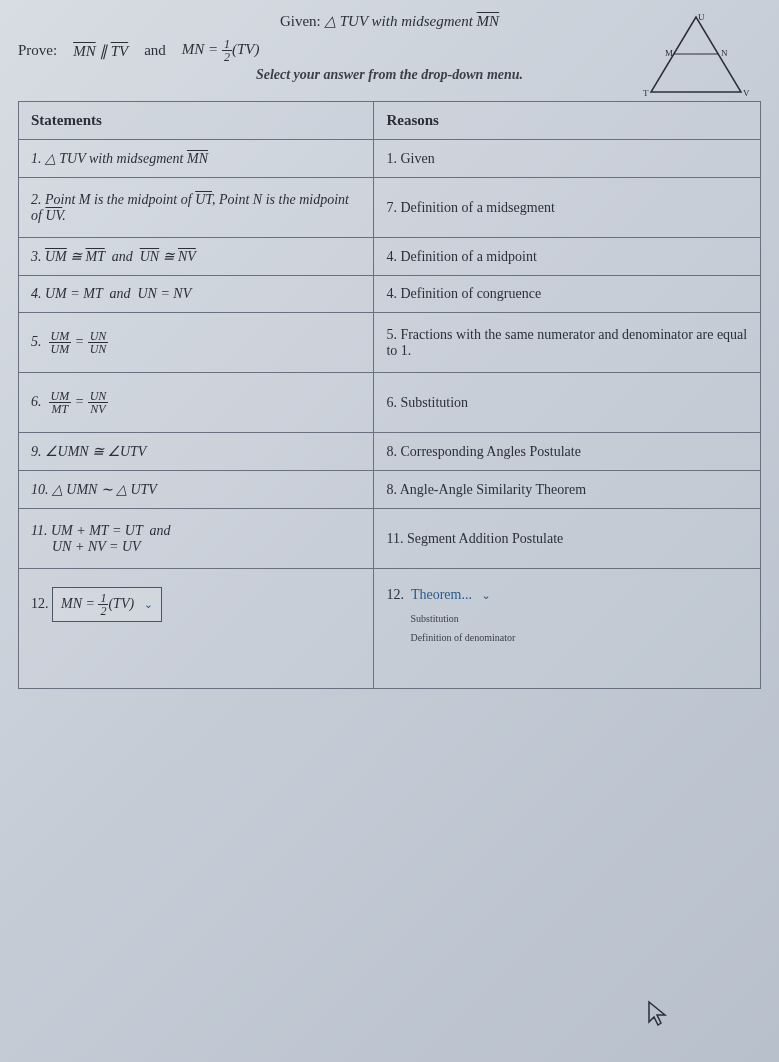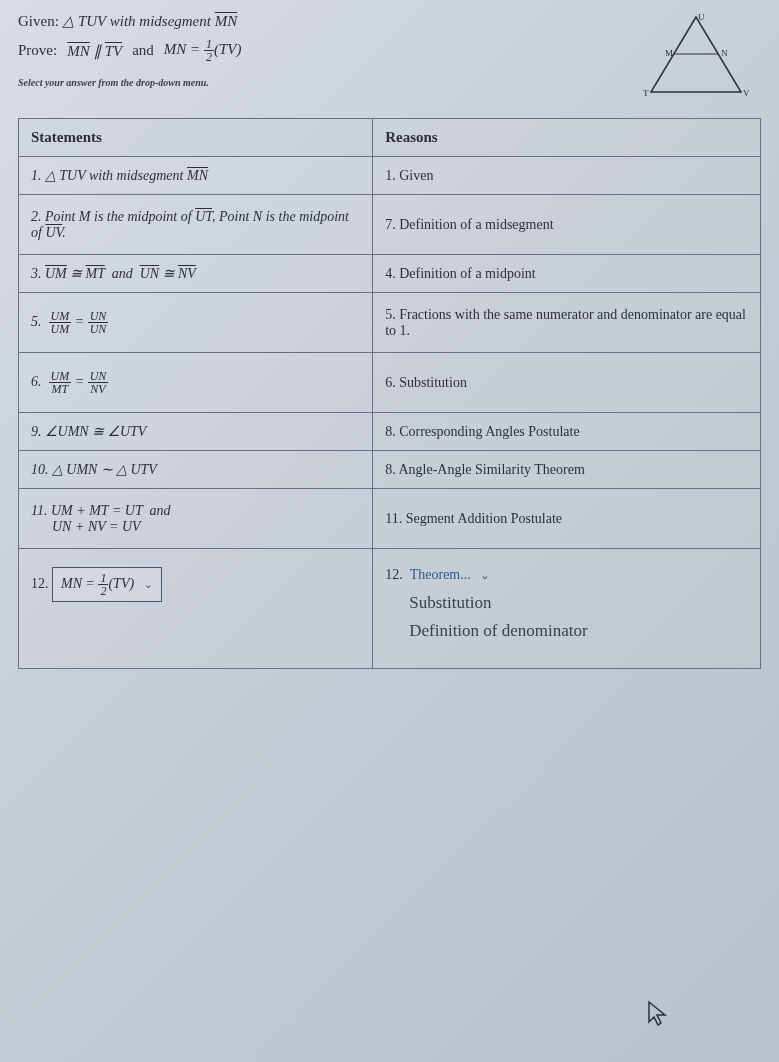--- a/index.html
+++ b/index.html
@@ -6,52 +6,52 @@
   body {
     font-family: Georgia, 'Times New Roman', serif;
     background: linear-gradient(135deg, #d8dde3 0%, #c5ccd6 50%, #b8c0cc 100%);
     width: 779px;
     height: 1062px;
     padding: 12px 18px;
     color: #2a2f3a;
     position: relative;
     overflow: hidden;
   }
-  .header { margin-bottom: 10px; position: relative; }
+  .header { margin-bottom: 10px; position: relative; text-align: center; }
   .given { font-size: 15px; margin-bottom: 8px; }
-  .prove { font-size: 15px; margin-bottom: 14px; display:flex; align-items:center; gap:10px;}
-  .instruct { font-size: 10px; font-style: italic; font-weight: bold; color:#3a3f4a; }
+  .prove { font-size: 15px; margin-bottom: 4px; display:flex; align-items:center; gap:16px;}
+  .instruct { font-size: 14px; font-style: italic; font-weight: bold; color:#3a3f4a; }
   .over { text-decoration: overline; }
   .frac { display:inline-flex; flex-direction:column; align-items:center; font-size:12px; line-height:1; vertical-align:middle;}
   .frac .n { border-bottom:1px solid #2a2f3a; padding:0 2px;}
   .frac .d { padding:0 2px;}
   .diagram {
     position:absolute; top:0; right:10px; width:110px; height:90px;
   }
   table {
-    width: 100%; border-collapse: collapse; margin-top:30px;
+    width: 100%; border-collapse: collapse; margin-top:18px;
     background: rgba(255,255,255,0.04);
   }
   th, td {
     border: 1.5px solid #6a7080;
     padding: 10px 12px;
     text-align: left;
     font-size: 14px;
     vertical-align: middle;
   }
   th { font-weight: bold; font-size:15px; background:rgba(200,205,215,0.3);}
   .tall td { height: 60px; }
   .row12 td { height: 120px; vertical-align:top; padding-top:18px;}
   .selectbox {
     display:inline-block; border:1.5px solid #4a5568; padding:4px 8px;
     background:rgba(255,255,255,0.15); position:relative;
   }
   .chev { display:inline-block; margin-left:6px; font-size:11px; color:#2a5a8a;}
   .dropdown {
-    margin-top:6px; margin-left:24px; font-size:17px; color:#3a3f4a;
+    margin-top:6px; margin-left:24px; font-size:10px; color:#3a3f4a;
   }
   .dropdown div { padding:4px 0;}
   .cursor {
     position:absolute; right:110px; bottom:30px; font-size:22px;
   }
   .math { font-style: italic; }
 </style>
 </head>
 <body>
 
@@ -94,20 +94,24 @@
     <td><span class="math">1. △ <i>TUV</i> with midsegment <span class="over">MN</span></span></td>
     <td>1. Given</td>
   </tr>
   <tr class="tall">
     <td><span class="math">2. Point <i>M</i> is the midpoint of <span class="over">UT</span>, Point <i>N</i> is the midpoint of <span class="over">UV</span>.</span></td>
     <td>7. Definition of a midsegment</td>
   </tr>
   <tr>
     <td><span class="math">3. <span class="over">UM</span> ≅ <span class="over">MT</span> &nbsp;and&nbsp; <span class="over">UN</span> ≅ <span class="over">NV</span></span></td>
     <td>4. Definition of a midpoint</td>
+  </tr>
+  <tr>
+    <td><span class="math">4. <i>UM</i> = <i>MT</i> &nbsp;and&nbsp; <i>UN</i> = <i>NV</i></span></td>
+    <td>4. Definition of congruence</td>
   </tr>
   <tr class="tall">
     <td><span class="math">5. &nbsp;<span class="frac">
               <span class="n"><i>UM</i></span>
               <span class="d"><i>UM</i></span>
             </span> = <span class="frac">
               <span class="n"><i>UN</i></span>
               <span class="d"><i>UN</i></span>
             </span></span></td>
     <td>5. Fractions with the same numerator and denominator are equal to 1.</td>

